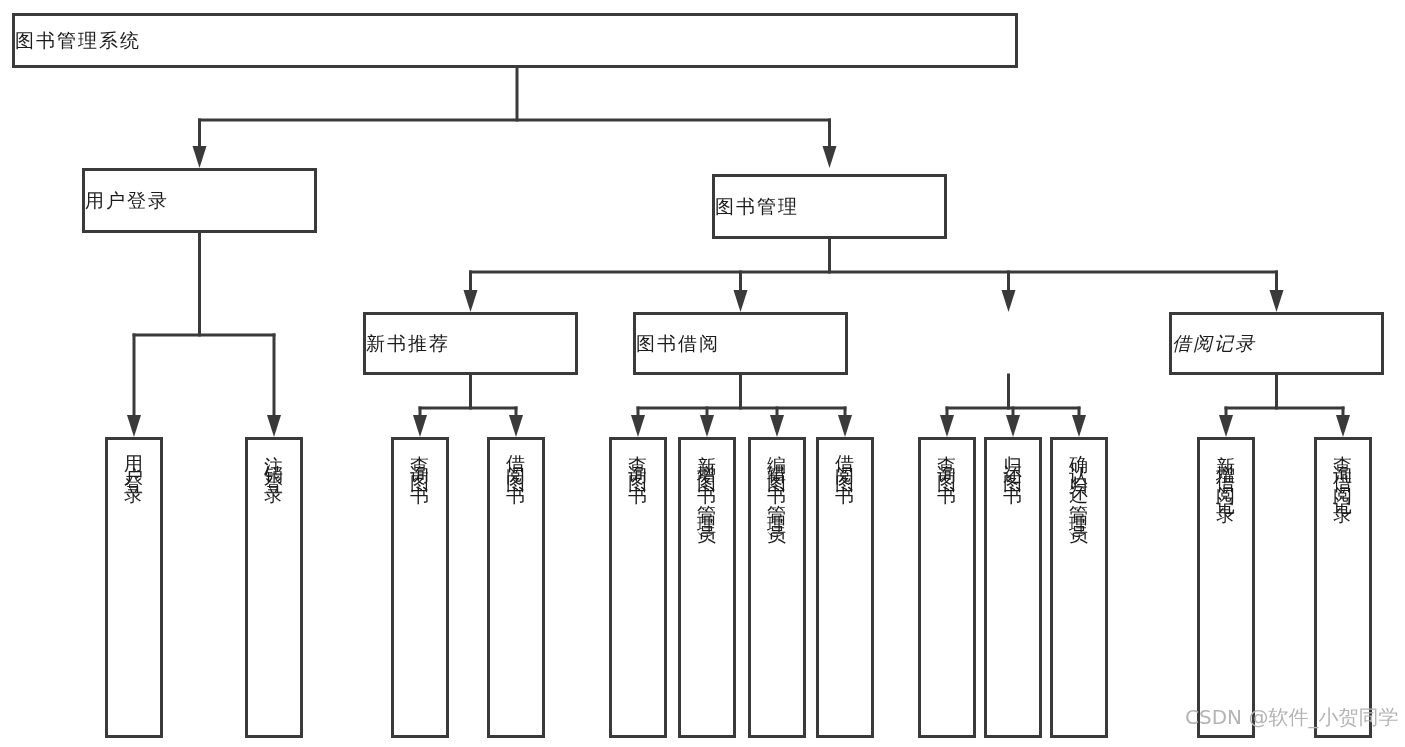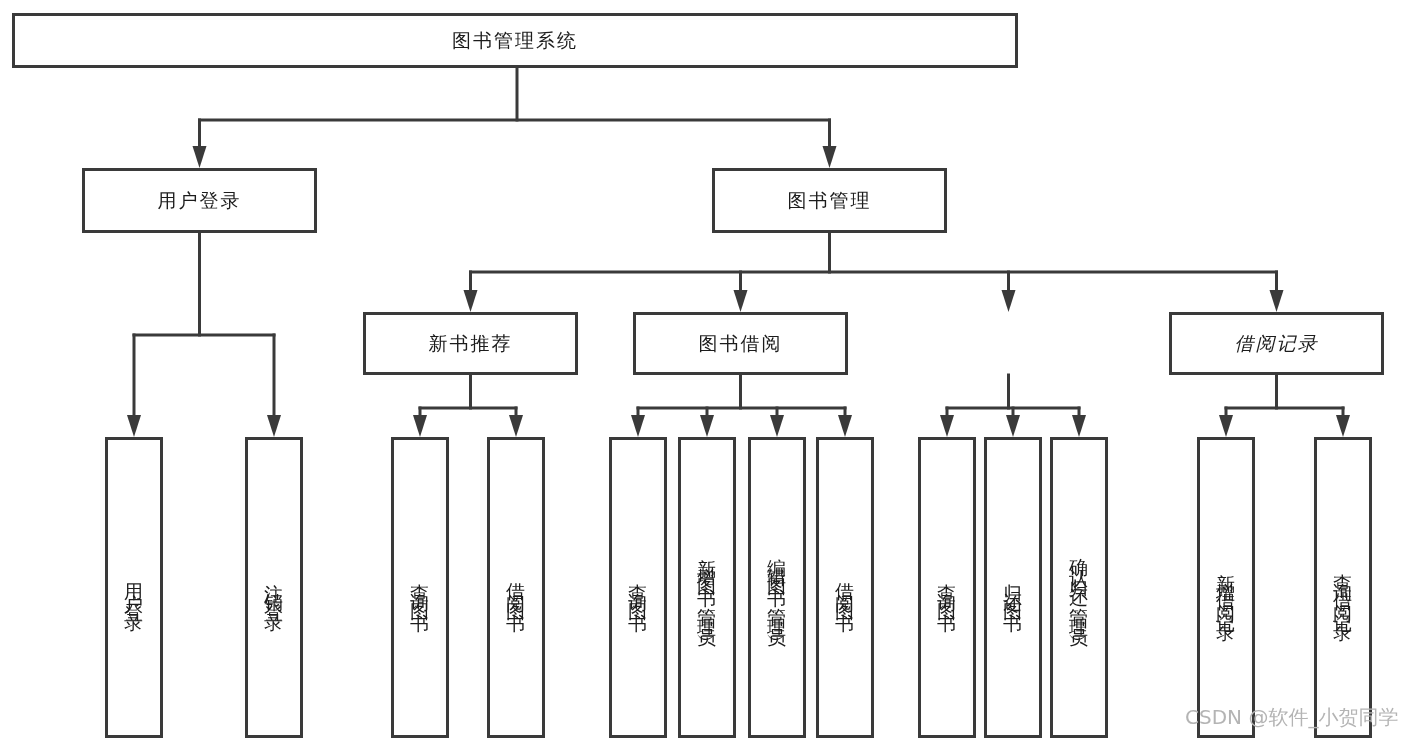--- a/index.html
+++ b/index.html
@@ -18,31 +18,31 @@
   }
   svg.connectors line { stroke: #3a3a3a; stroke-width: 3; stroke-linecap: square; }
   svg.connectors polygon { fill: #3a3a3a; }
   .box {
     position: absolute;
     box-sizing: border-box;
     background: #ffffff;
     border: 3px solid #3a3a3a;
     display: flex;
     align-items: center;
-    justify-content: center;
+    justify-content: flex-start;
     color: #1c1c1c;
   }
   .hbox {
     font-size: 19px;
     letter-spacing: 2px;
     white-space: nowrap;
   }
   .root-box  { left: 12px;  top: 13px;  width: 1006px; height: 55px; }
   .l1-a      { left: 82px;  top: 168px; width: 235px;  height: 65px; }
-  .l1-b      { left: 712px; top: 168px; width: 235px;  height: 65px; }
+  .l1-b      { left: 712px; top: 174px; width: 235px;  height: 65px; }
   .l2-a      { left: 363px;  top: 312px; width: 215px; height: 63px; }
   .l2-b      { left: 633px;  top: 312px; width: 215px; height: 63px; }
   .l2-c      { left: 901px;  top: 312px; width: 215px; height: 63px; }
   .l2-d      { left: 1169px; top: 312px; width: 215px; height: 63px; font-style: italic; }
   .leaf {
     top: 437px;
     width: 58px;
     height: 301px;
     writing-mode: vertical-rl;
     text-orientation: mixed;

